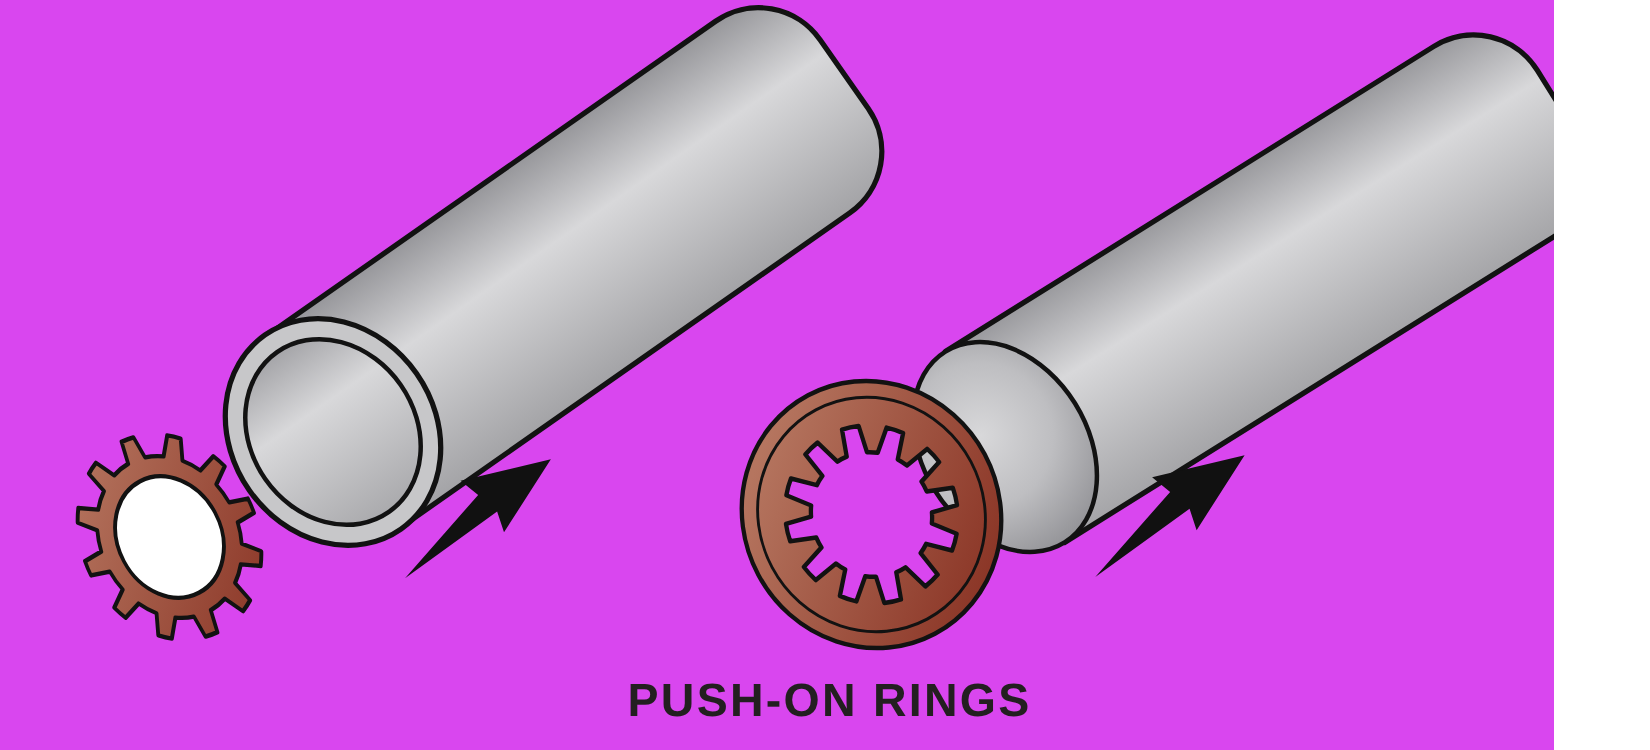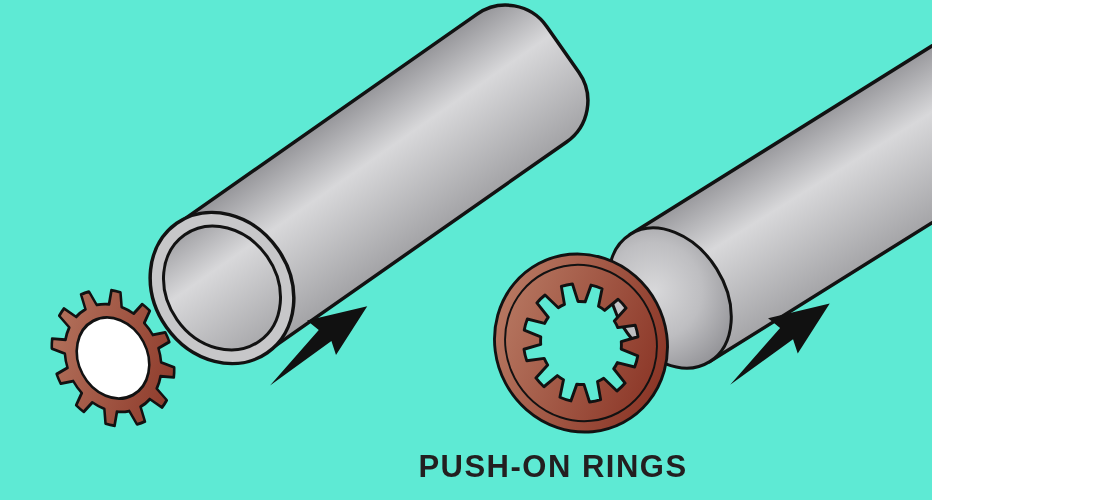--- a/index.html
+++ b/index.html
@@ -1,17 +1,17 @@
 <!DOCTYPE html>
 <html><head>
 <meta charset="utf-8">
 <style>
   html,body{margin:0;padding:0;background:#ffffff;}
   #stage{
-    position:relative;width:932px;height:500px;background:#5eead4;
+    position:relative;width:1036px;height:500px;background:#d946ef;
     overflow:hidden;font-family:"Liberation Sans", sans-serif;
   }
   #stage svg{position:absolute;left:0;top:0;}
   .caption{
     position:absolute;left:553px;top:449px;transform:translateX(-50%);
     font-weight:bold;font-size:31px;letter-spacing:1.5px;white-space:nowrap;
   }
 </style>
 </head>
 <body>

